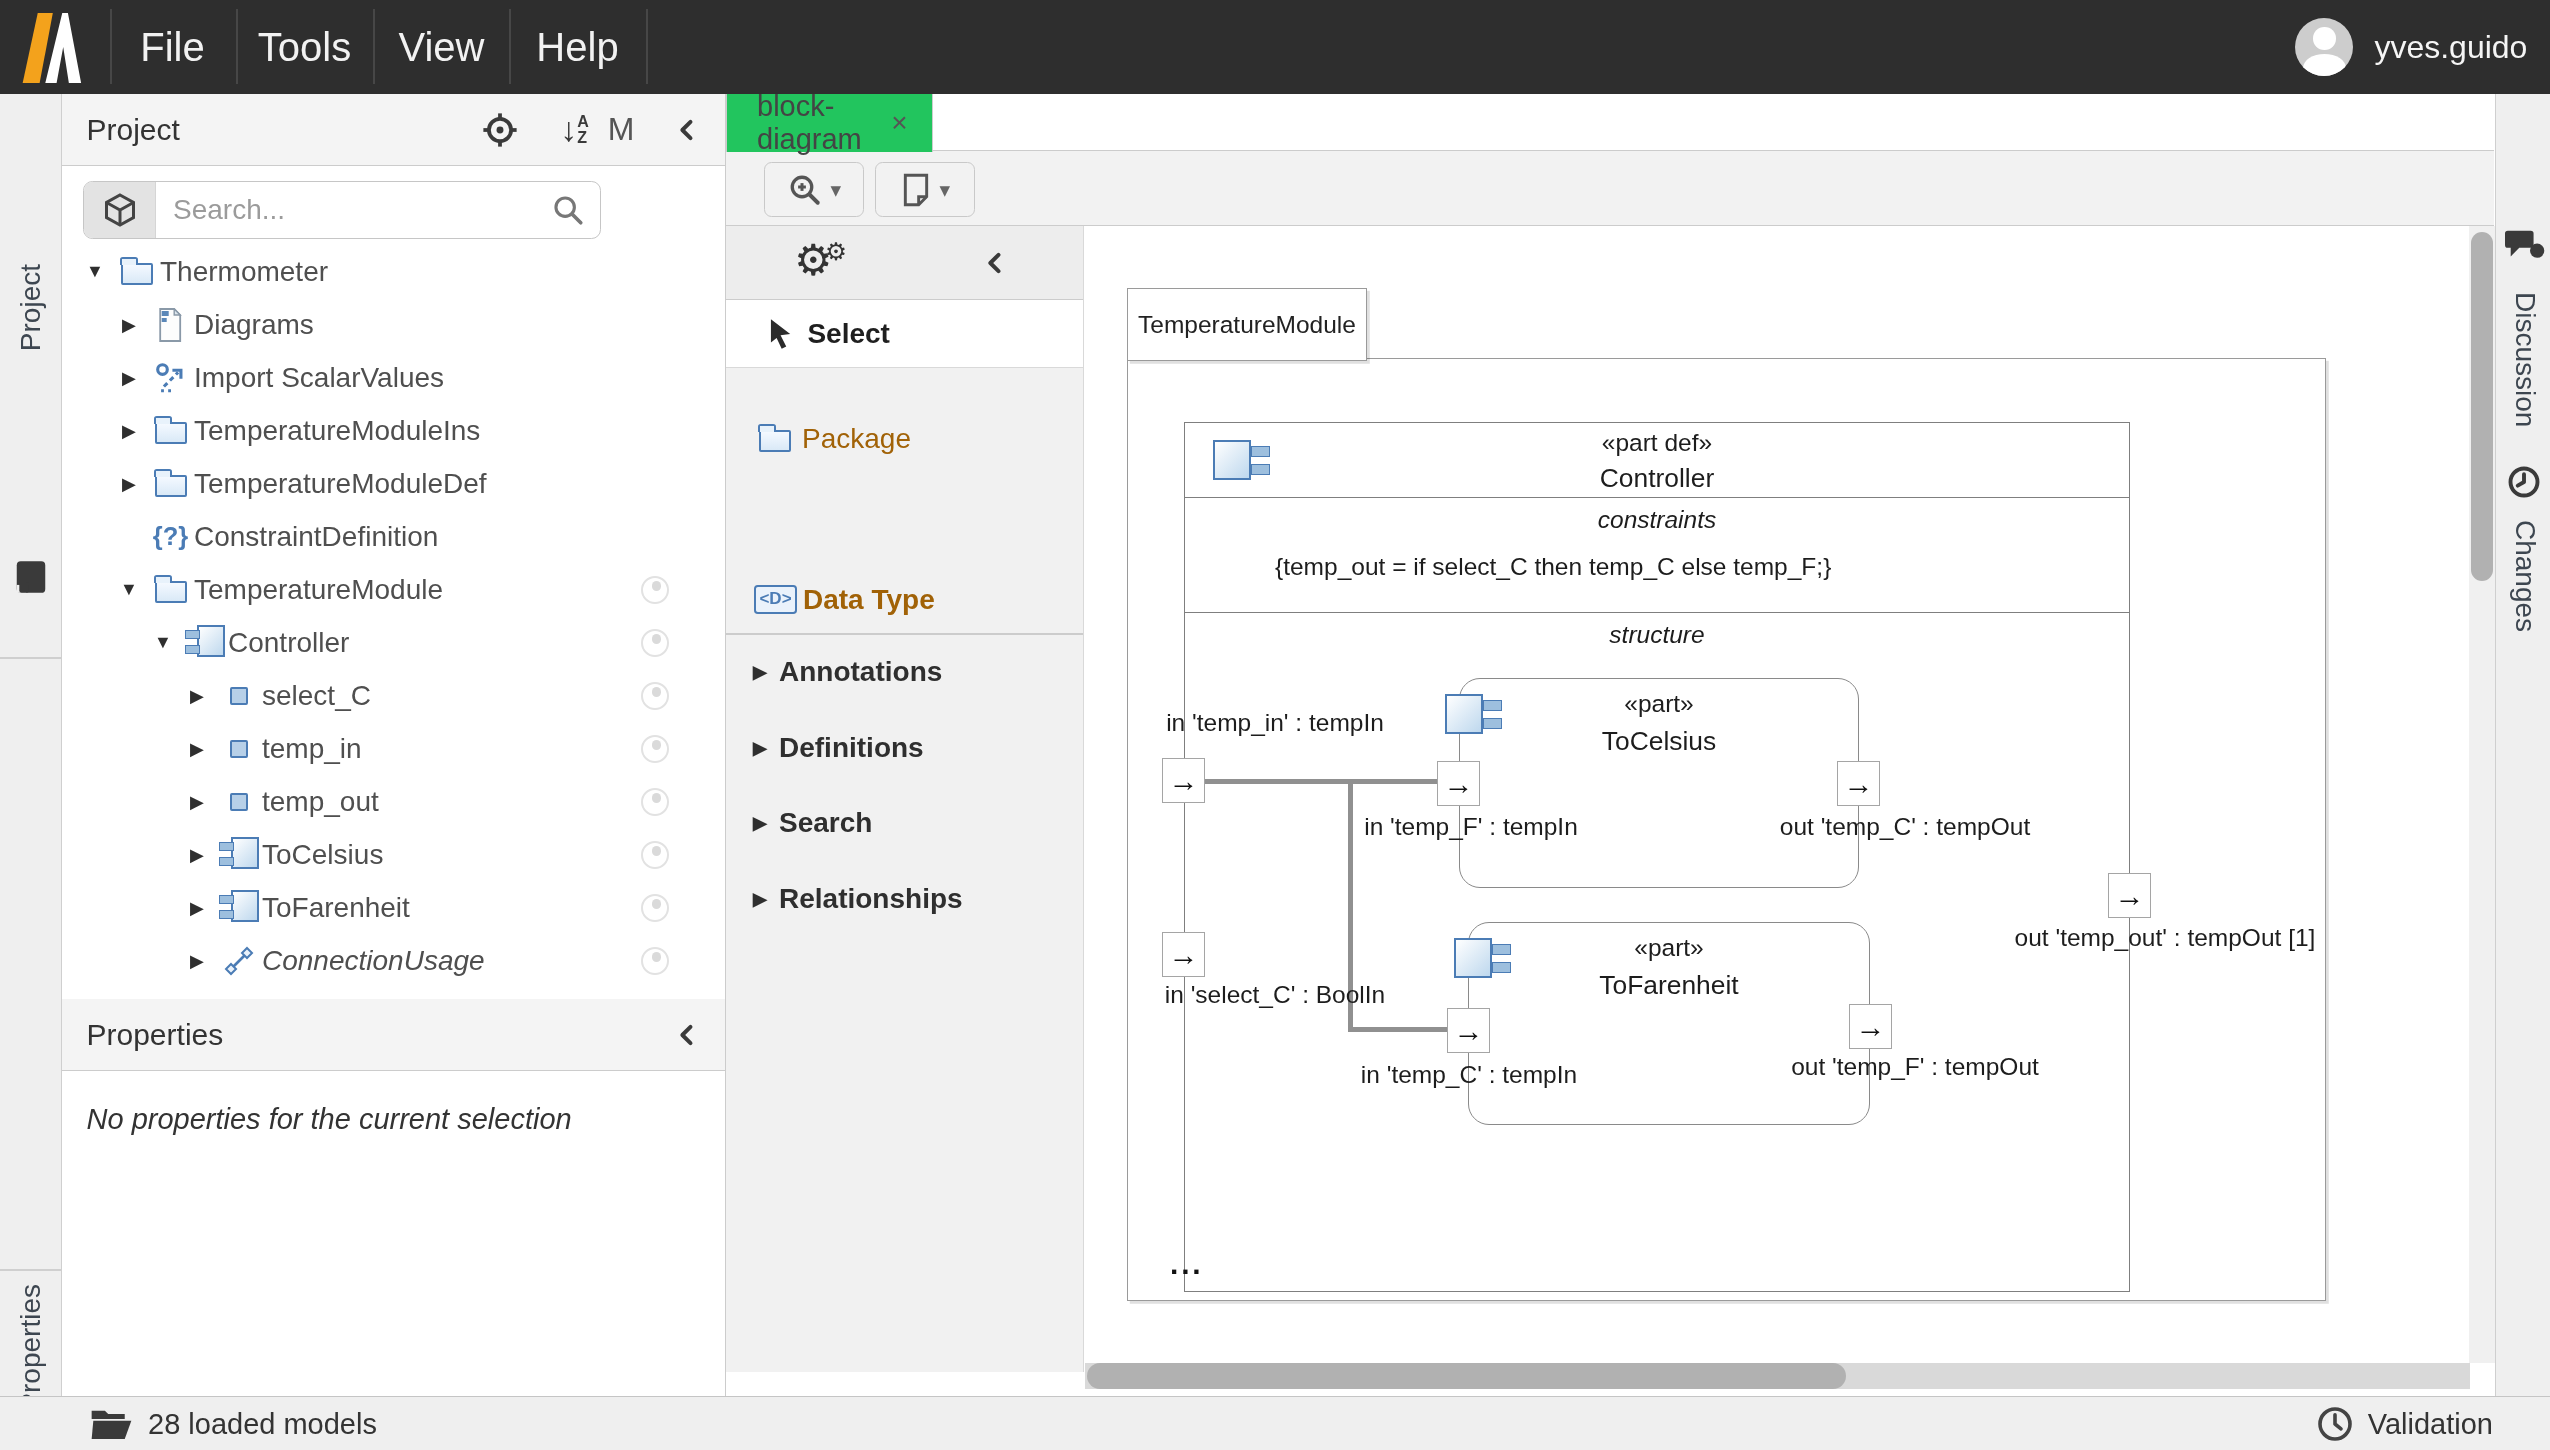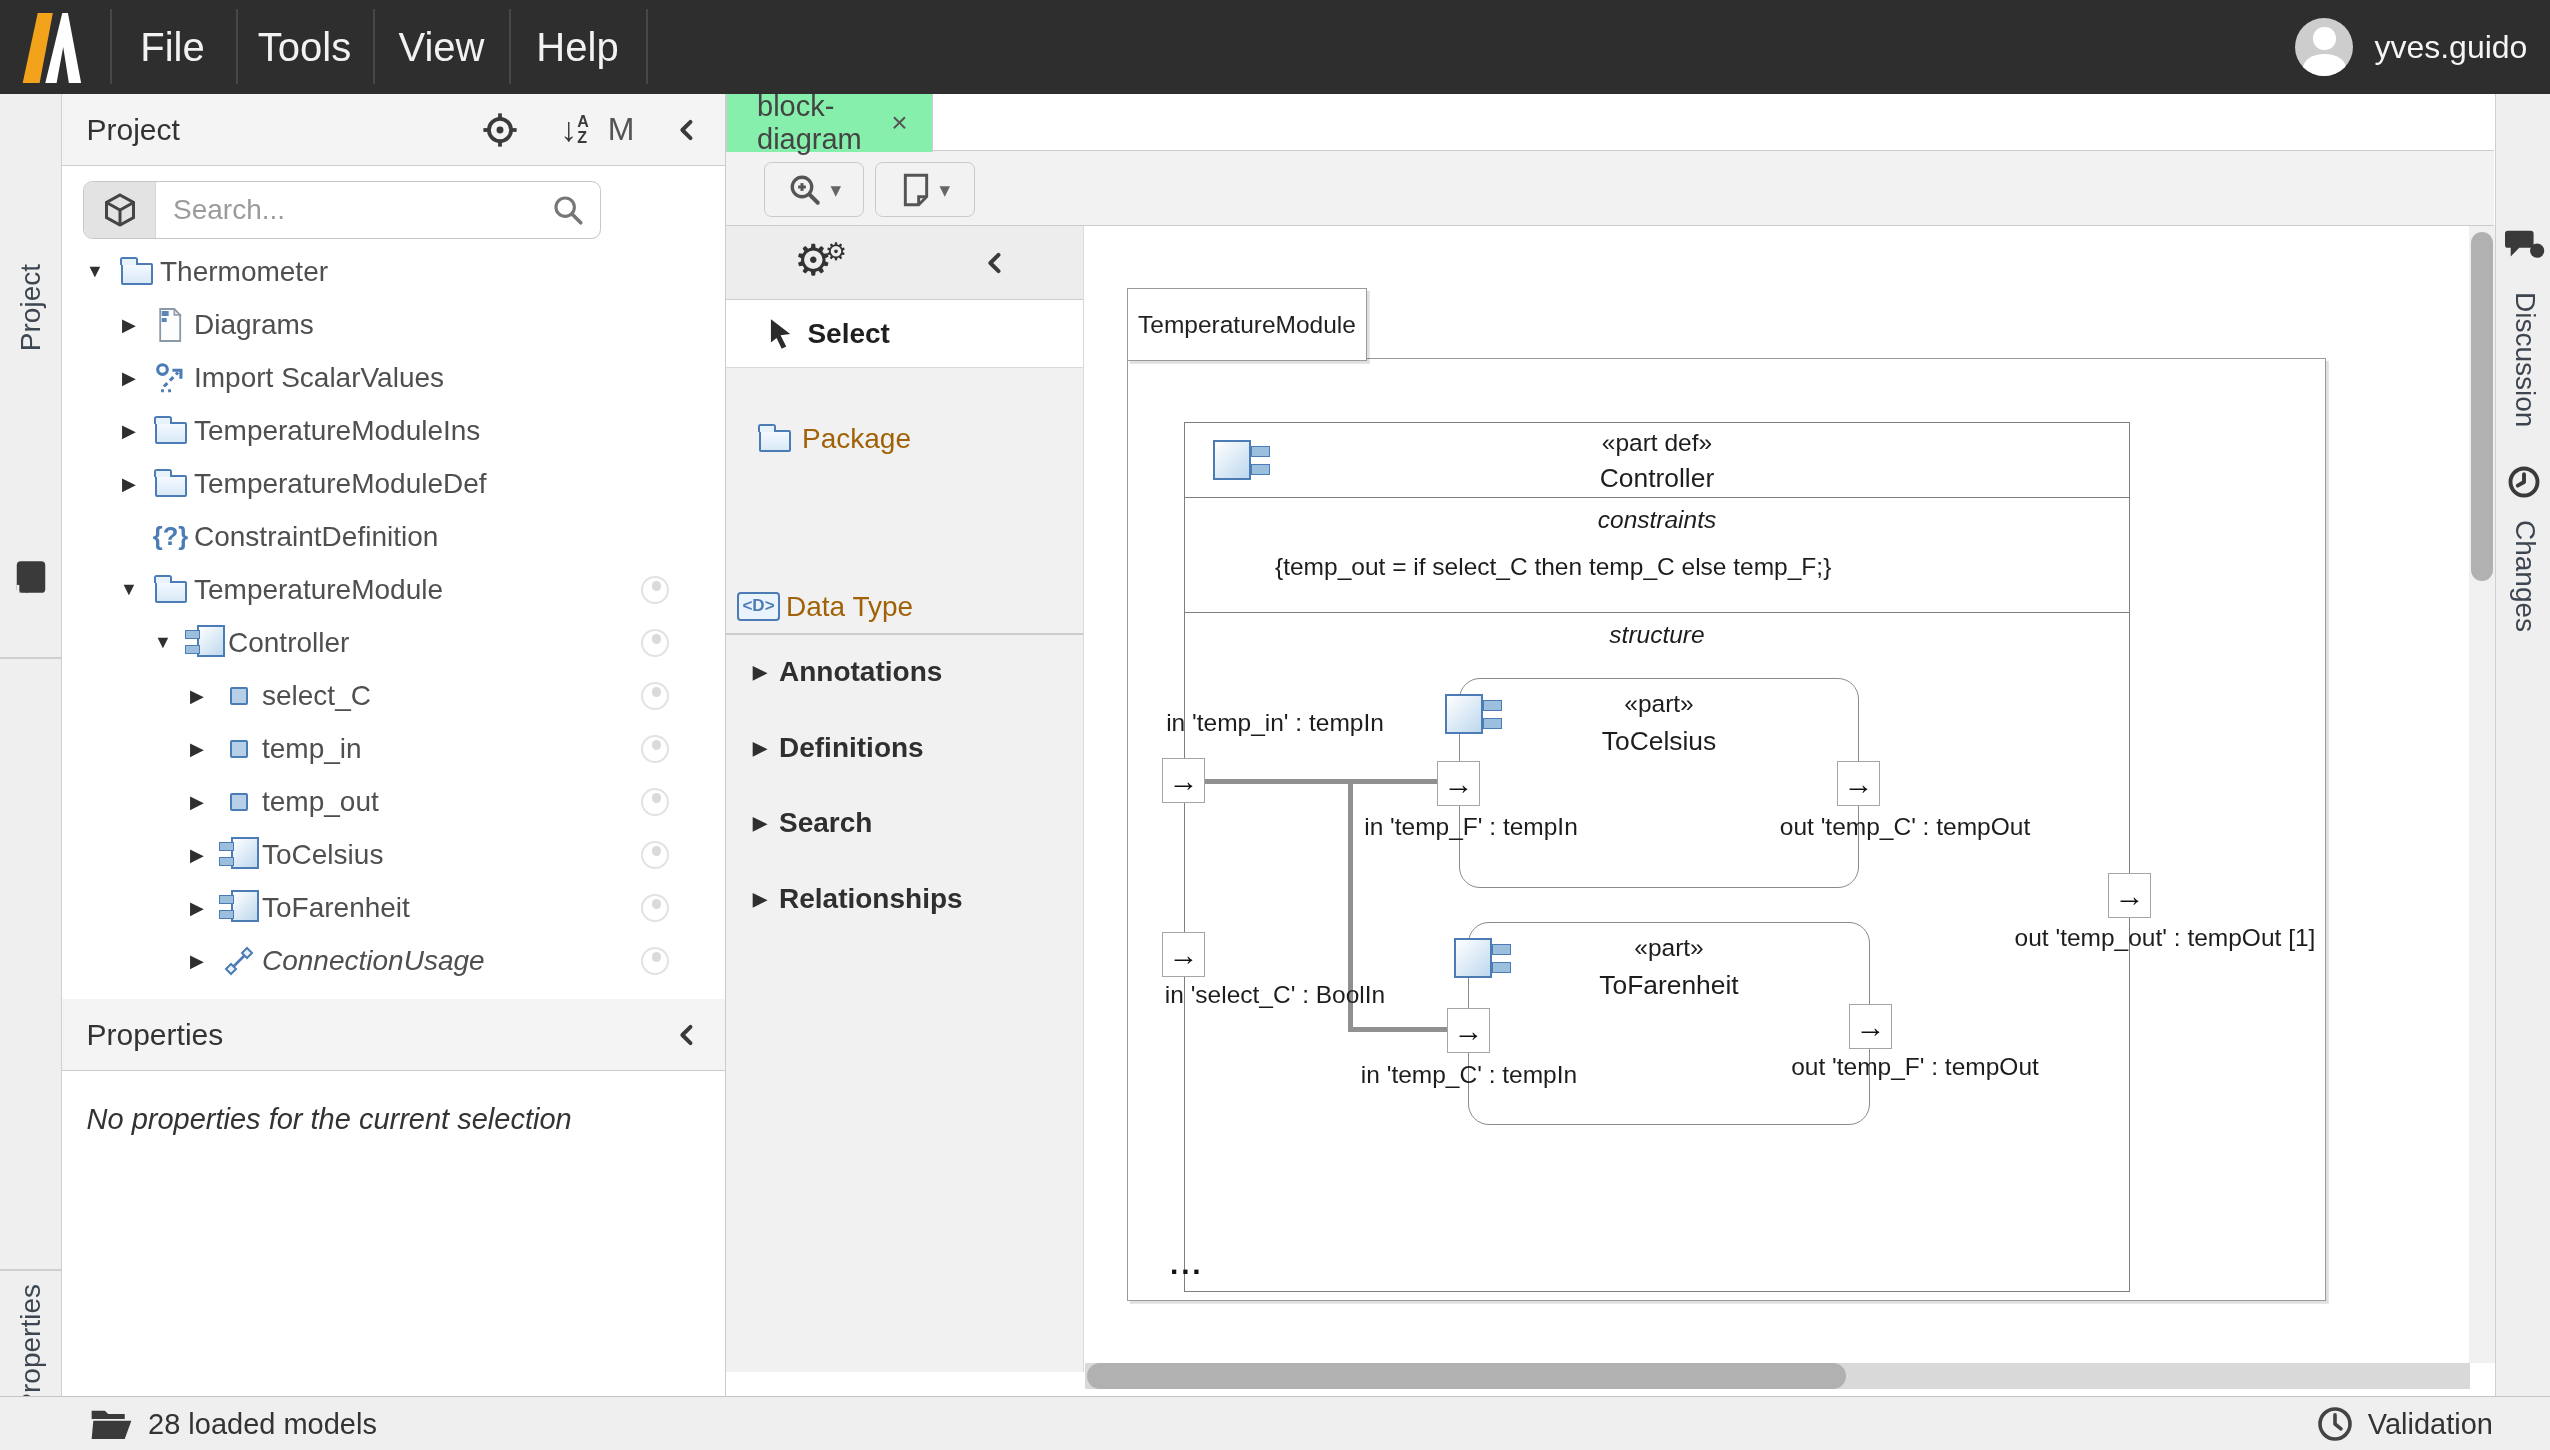--- a/index.html
+++ b/index.html
@@ -55,21 +55,21 @@
   .i-block.lg .m { width:38px; height:40px; }
   .i-block.lg .t1,.i-block.lg .t2 { width:19px; height:11.3px; }
   .i-block.lg .t1{top:7.5px;} .i-block.lg .t2{top:25.5px;}
   .i-constr { color:#4b7cb5; font-weight:bold; font-size:25.5px; }
 
   
   .props-msg { position:absolute; left:24.5px; top:32px; font-style:italic; font-size:29px; color:#333; }
 
   
   .tabstrip { position:absolute; left:726px; top:94px; width:1768px; height:57px; background:#ffffff; border-bottom:1.9px solid #cccccc; }
-  .tab { position:absolute; left:726px; top:94px; width:207px; height:58px; background:#86efac; border-left:1.9px solid #cccccc; border-right:1.9px solid #cccccc; display:flex; align-items:center; padding:0 24.5px 0 30px; font-size:29px; color:#444; z-index:3; }
+  .tab { position:absolute; left:726px; top:94px; width:207px; height:58px; background:#22c55e; border-left:1.9px solid #cccccc; border-right:1.9px solid #cccccc; display:flex; align-items:center; padding:0 24.5px 0 30px; font-size:29px; color:#444; z-index:3; }
   .tab .close { margin-left:28px; font-size:28px; color:#555; }
   .toolbar { position:absolute; left:726px; top:151px; width:1768px; height:75px; background:#f2f2f2; border-bottom:1.9px solid #cccccc; }
   .tbtn { position:absolute; top:11.3px; height:55px; border:1.9px solid #c9c9c9; border-radius:7.5px; display:flex; align-items:center; justify-content:center; gap:7.5px; padding:0 11.3px; }
   .caret { font-size:21px; color:#666; }
 
   
   .palette { position:absolute; left:726px; top:226px; width:358px; height:1146px; background:#f1f1f1; border-right:1.9px solid #d9d9d9; }
   .pal-hdr { position:absolute; left:0; top:0; width:100%; height:74px; background:#ededed; border-bottom:1.9px solid #cccccc; }
   .gear-wrap { position:absolute; left:68px; top:9.4px; color:#333; }
   .gear-big { font-size:43px; } .gear-small { font-size:24.5px; position:relative; top:-15px; left:-7.5px; }
@@ -390,21 +390,21 @@
       </svg>
     </span>
     <span>Select</span>
   </div>
   <div class="pal-row pal-gray" style="top:174px;height:77px;padding-left:21px;">
     <span class="picon">
         <span class="i-folder"></span>
       </span>
     <span>Package</span>
   </div>
-  <div class="pal-row pal-gray" style="top:342px;height:77px;padding-left:5px;">
+  <div class="pal-row pal-gray" style="top:335px;height:77px;padding-left:22px;font-weight:bold;">
     <span class="picon">
         <span class="i-datatype"></span>
       </span>
     <span>Data Type</span>
   </div>
   <div class="abs" style="left:0;top:407px;width:100%;height:1.9px;background:#cccccc;"></div>
   <div class="pal-row pal-sec" style="top:408px;height:75px;padding-left:15px;">
     <span class="exp">▶</span>
     <span>Annotations</span>
   </div>

